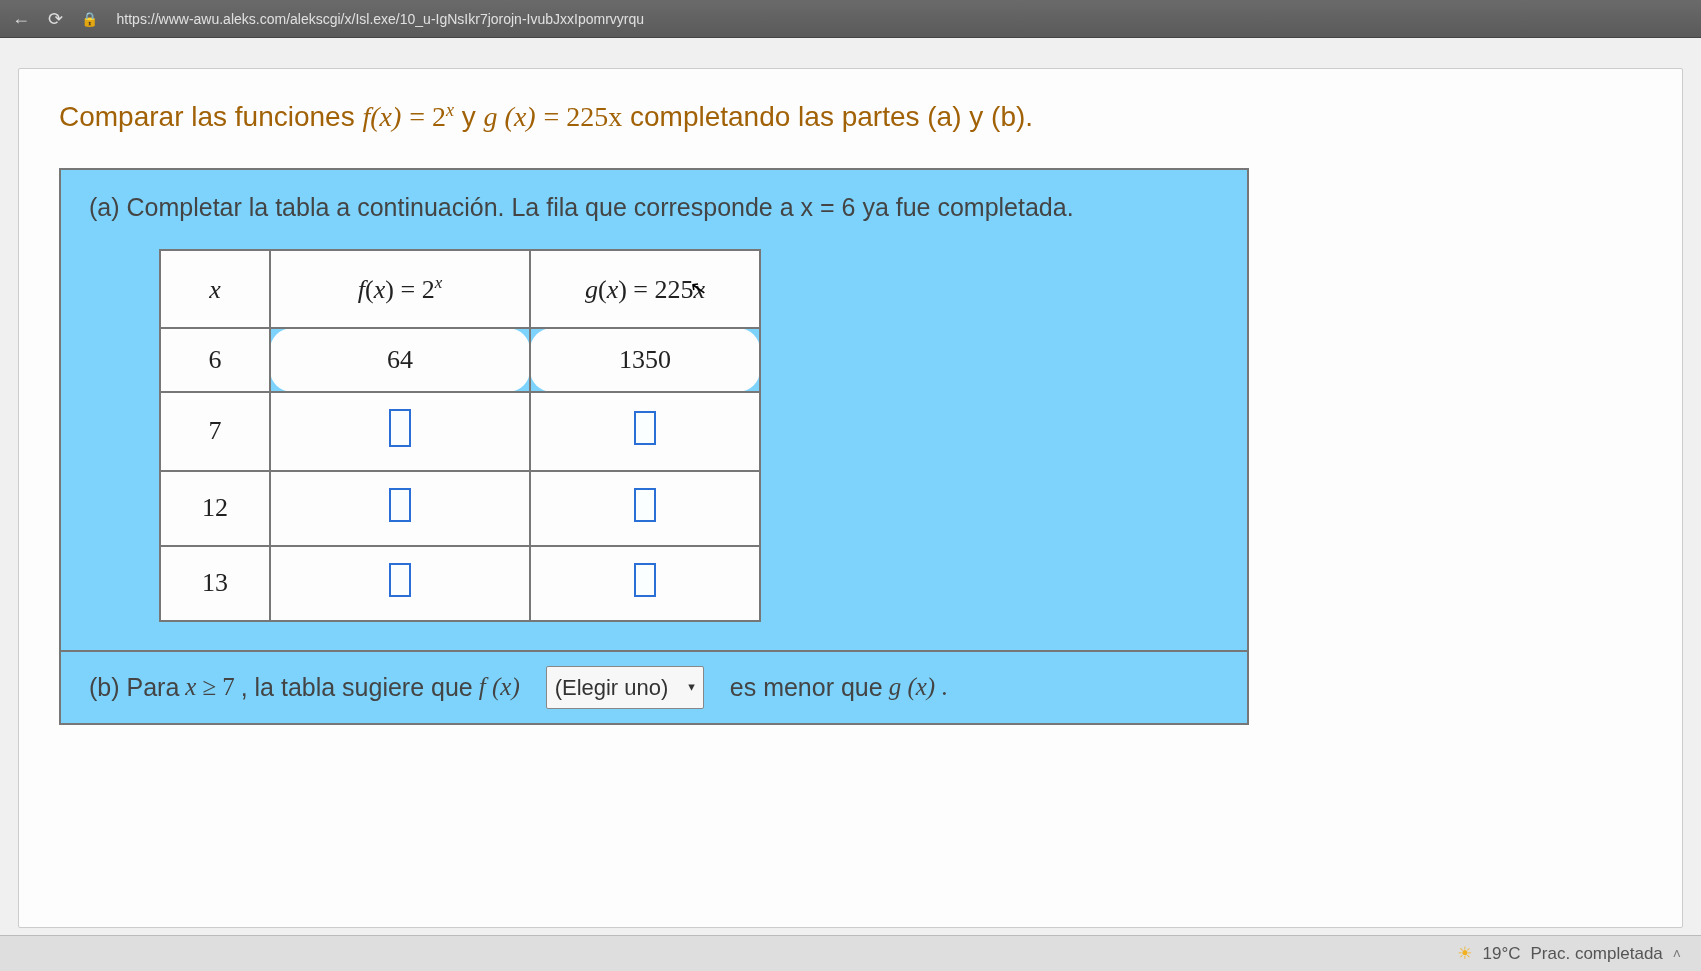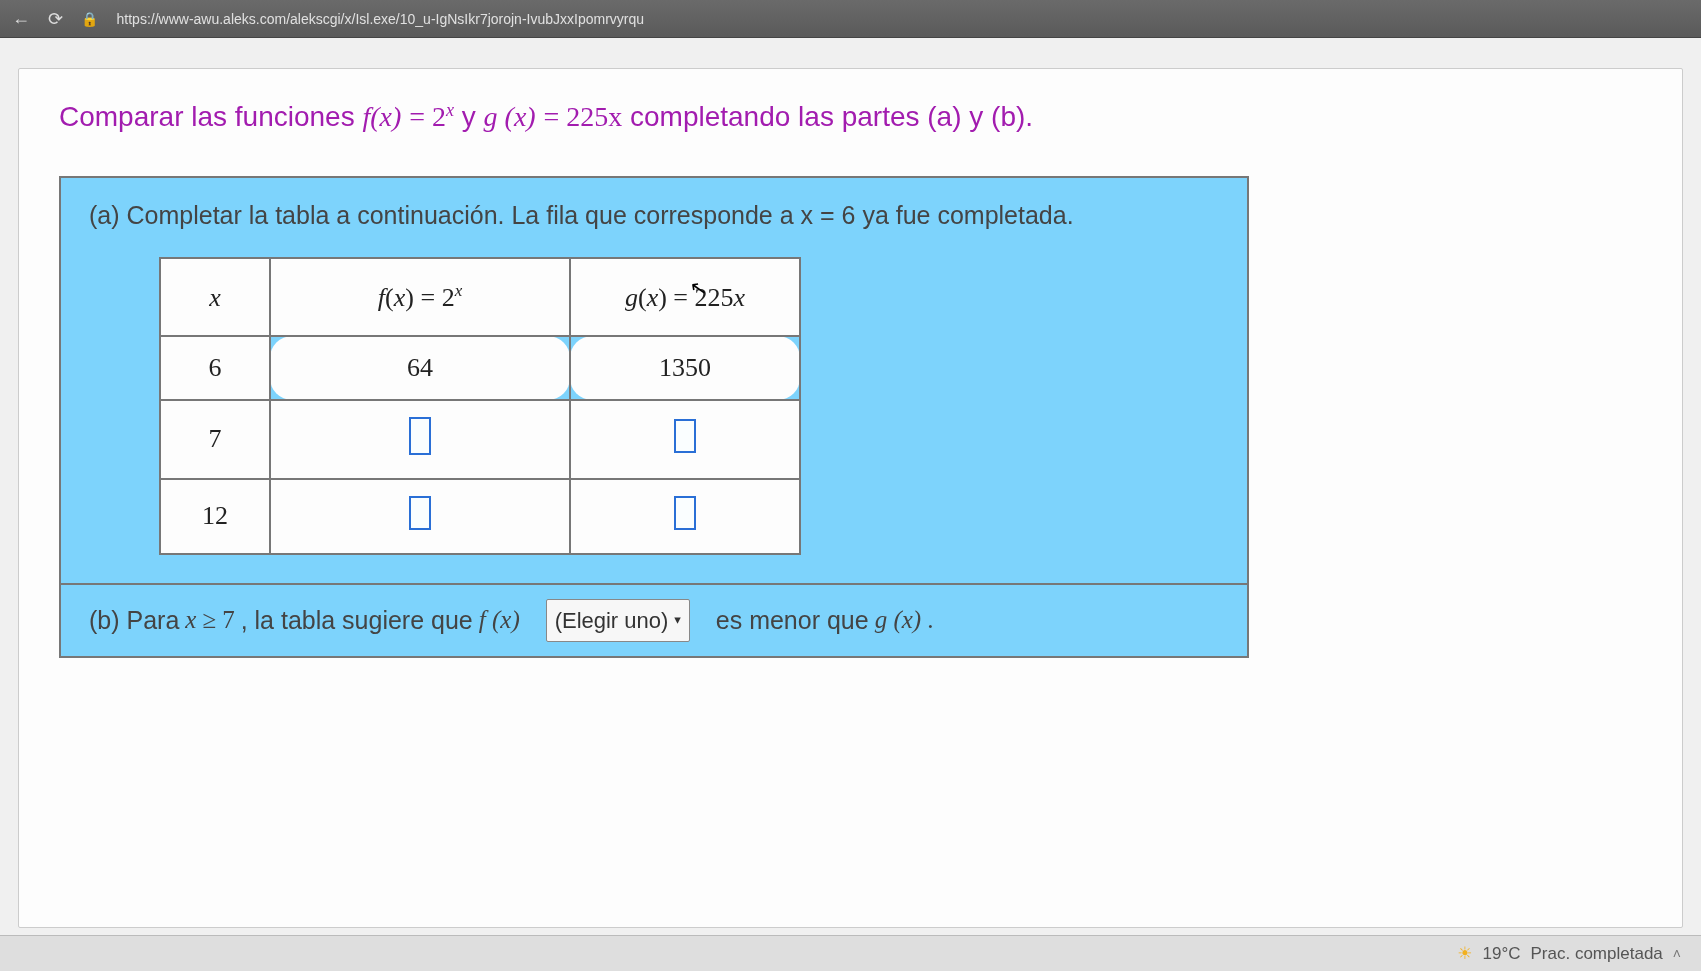--- a/index.html
+++ b/index.html
@@ -39,22 +39,22 @@
     }
     .content {
       background: #fdfdfd;
       border: 1px solid #ccc;
       border-radius: 2px;
       padding: 28px 40px;
       min-height: 860px;
     }
     .prompt-line {
       font-size: 28px;
-      color: #a21caf;
-      margin-bottom: 40px;
+      color: #a16207;
+      margin-bottom: 32px;
       line-height: 1.4;
     }
     .math-i { font-family: 'Times New Roman', serif; font-style: italic; }
     .math   { font-family: 'Times New Roman', serif; }
     sup     { font-size: 0.65em; vertical-align: super; font-style: italic; }
     .outer-box {
       border: 2px solid #777;
       padding: 20px 28px 14px 28px;
       max-width: 1190px;
       background: #7dd3fc;
@@ -74,21 +74,21 @@
       border: 2px solid #777;
       text-align: center;
       vertical-align: middle;
       font-size: 26px;
       color: #222;
       background: #fdfdfd;
     }
     table.func-table th { padding: 22px 0; font-weight: normal; }
     table.func-table td { padding: 16px 0; }
     .col-x  { width: 110px; }
-    .col-fx { width: 300px; margin-top: 28px; }
+    .col-fx { width: 260px; margin-top: 28px; }
     .col-gx { width: 230px; }
     .x-cell { font-family: 'Times New Roman', serif; }
     .val-cell { font-family: 'Times New Roman', serif; border-radius: 22px; }
     .input-box {
       display: inline-block;
       width: 22px;
       height: 34px;
       border: 2px solid #2a6fd6;
       background: #fafeff;
     }
@@ -108,21 +108,21 @@
       line-height: 1.6;
     }
     .select-box {
       display: inline-flex;
       align-items: center;
       border: 1px solid #888;
       background: #f7f7f7;
       padding: 3px 8px;
       font-size: 22px;
       color: #333;
-      gap: 6px;
+      gap: 20px;
       border-radius: 2px;
       cursor: pointer;
     }
     .chevron { font-size: 13px; color: #333; }
     .cursor-pointer {
       position: absolute;
       left: 690px;
       top: 238px;
       font-size: 20px;
       color: #000;
@@ -198,20 +198,25 @@
             <td class="val-cell">64</td>
             <td class="val-cell">1350</td>
           </tr>
           <tr>
             <td class="x-cell">7</td>
             <td><span class="input-box tall"></span></td>
             <td><span class="input-box"></span></td>
           </tr>
           <tr>
             <td class="x-cell">12</td>
+            <td><span class="input-box"></span></td>
+            <td><span class="input-box"></span></td>
+          </tr>
+          <tr>
+            <td class="x-cell">13</td>
             <td><span class="input-box"></span></td>
             <td><span class="input-box"></span></td>
           </tr>
         </tbody>
       </table>
 
       <hr class="divider">
 
       <div class="part-b-line">
         <span>(b) Para </span>

